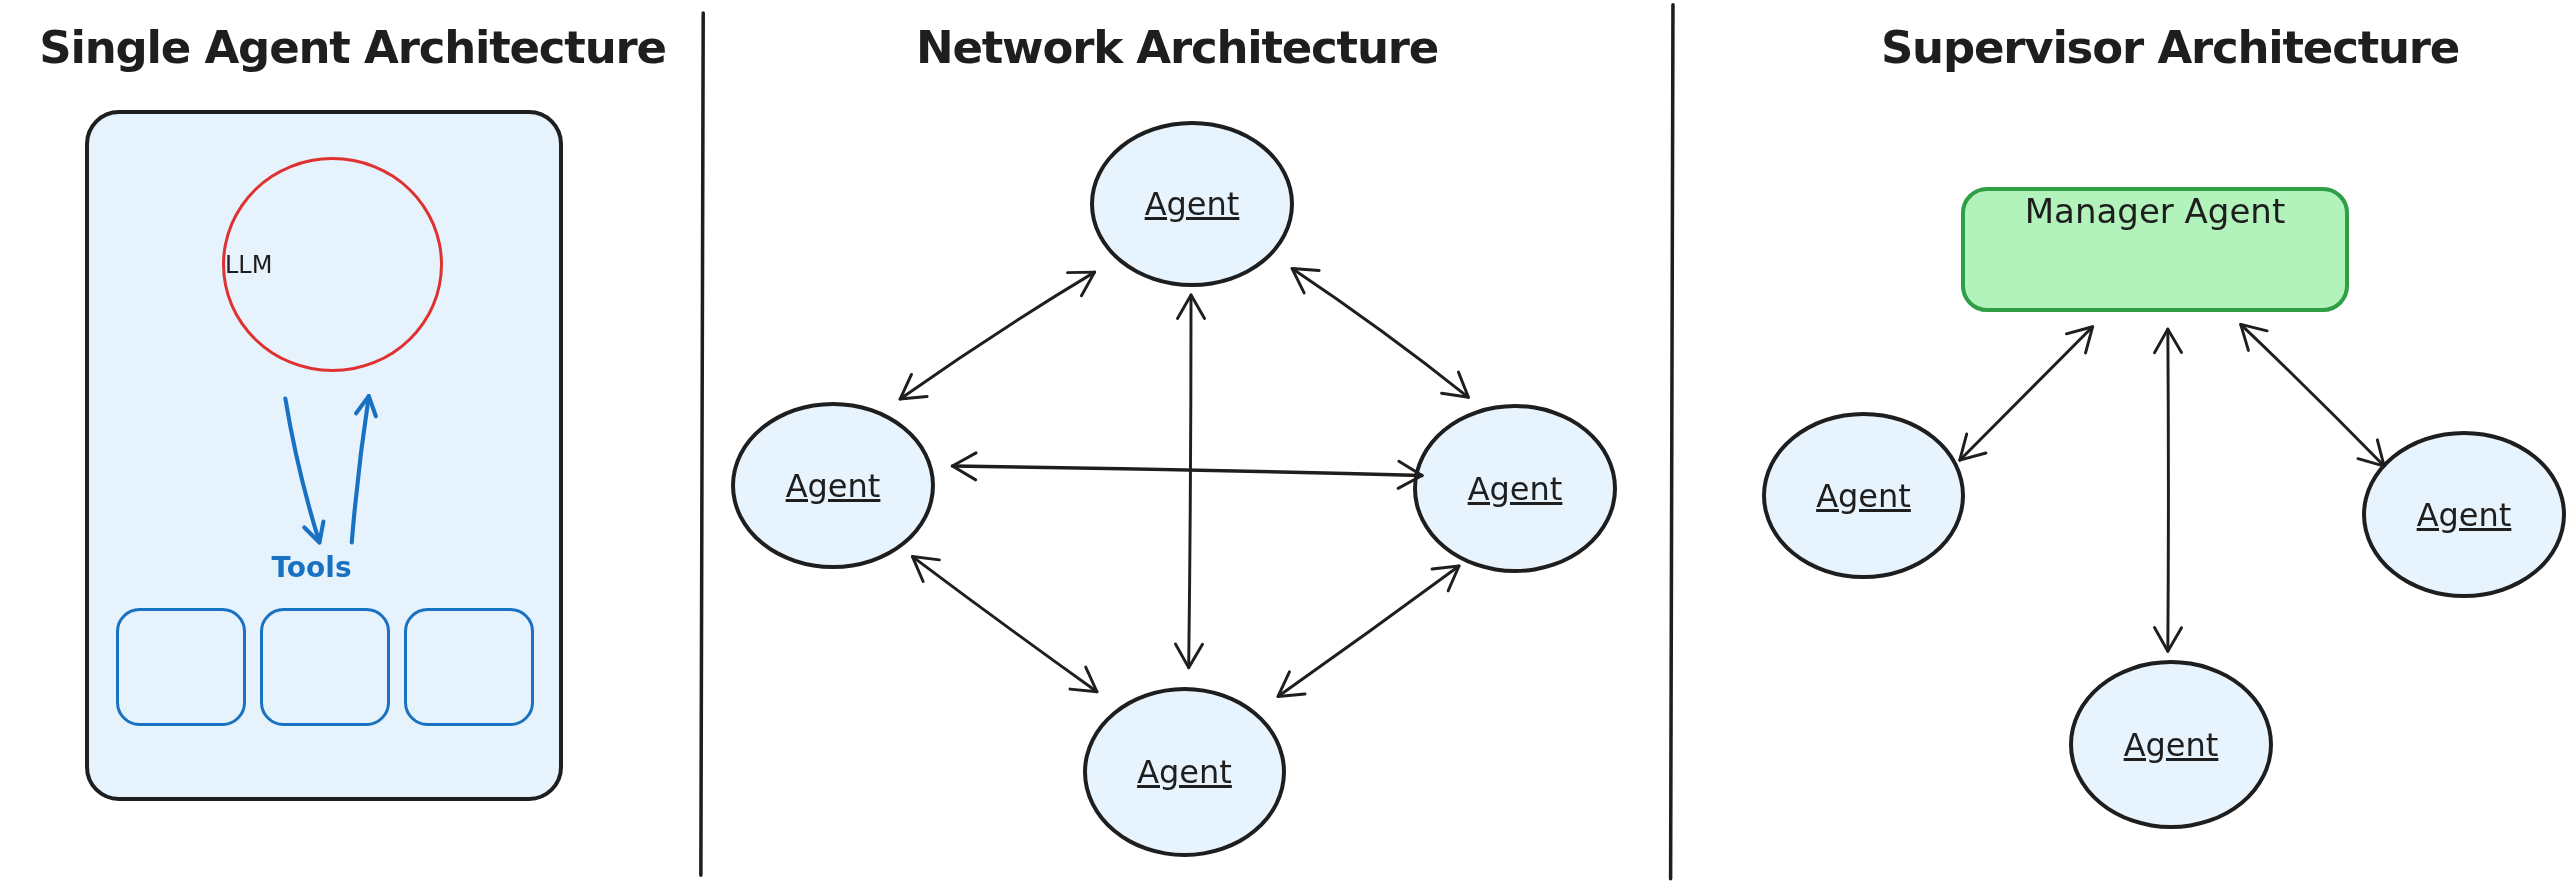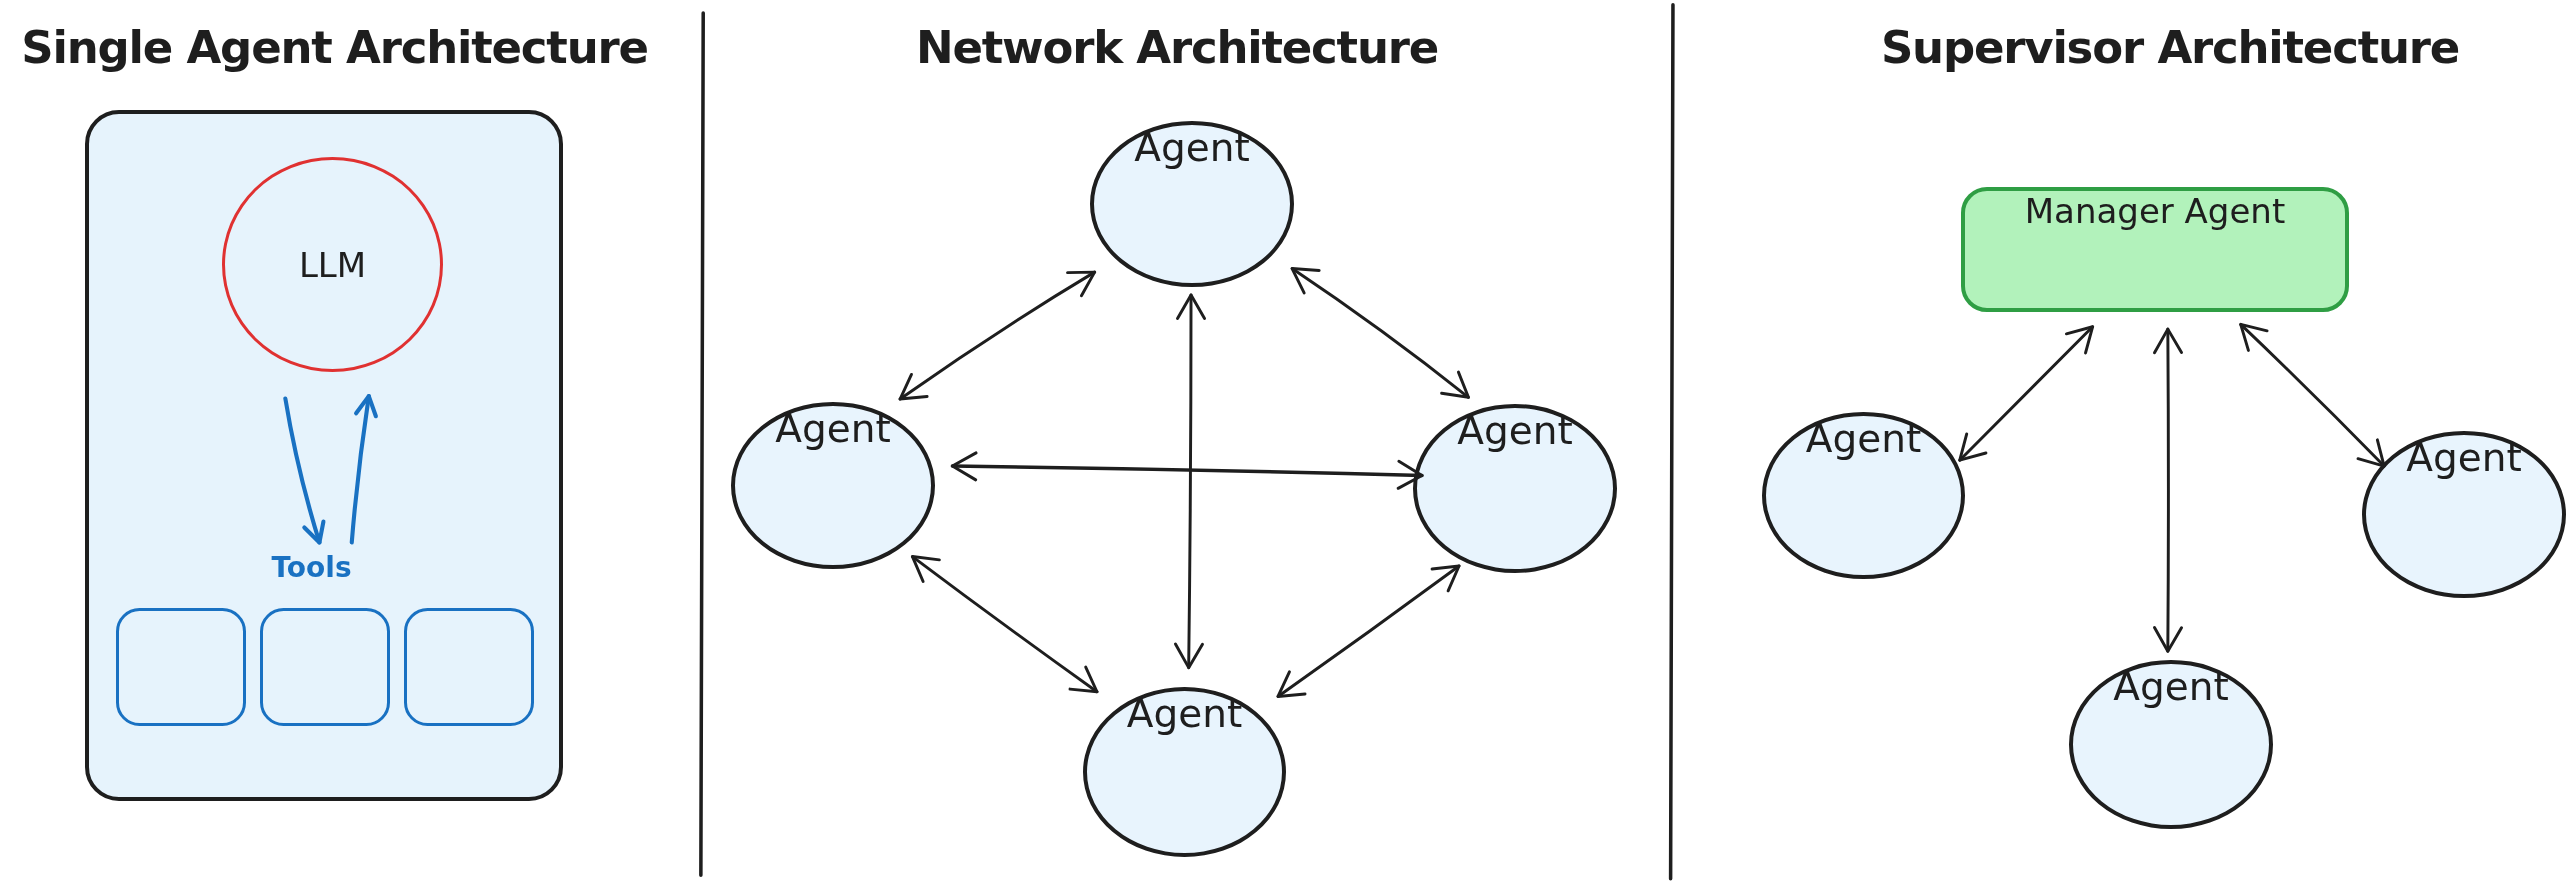--- a/index.html
+++ b/index.html
@@ -17,57 +17,57 @@
     letter-spacing:-1.2px; text-align:center; white-space:nowrap; color:var(--ink);
   }
   .single-container{
     position:absolute; left:85px; top:110px; width:478px; height:691px;
     background:var(--panel-fill); border:4.1px solid var(--ink); border-radius:34px;
     box-sizing:border-box;
   }
   .llm-circle{
     position:absolute; left:222px; top:157px; width:221px; height:215px;
     border:3.5px solid var(--red); border-radius:50%; box-sizing:border-box;
-    display:flex; align-items:center; justify-content:center;
-    font-size:34px; color:var(--ink);
+    display:flex; align-items:center; 
+    font-size:24px; color:var(--ink);
   }
   .tools-label{
     position:absolute; left:194px; top:551px; width:235px; text-align:center;
     font-size:28px; font-weight:600; color:var(--blue);
   }
   .tool-row{
     position:absolute; left:116px; top:608px; display:flex; gap:14px;
   }
   .tool-box{
     width:130px; height:118px; border:3.5px solid var(--blue); border-radius:23.5px;
     box-sizing:border-box; background:transparent;
   }
   .agent{
     position:absolute; border:4.1px solid var(--ink); border-radius:50%;
     background:var(--node-fill); box-sizing:border-box;
-    display:flex; align-items:flex-start; justify-content:center;
-    font-size:39px; color:var(--ink);
+    display:flex; align-items:center; justify-content:center;
+    font-size:32px; color:var(--ink);text-decoration:underline;
   }
   .manager-box{
     position:absolute; left:1961px; top:187px; width:388px; height:125px;
     background:var(--green-fill); border:4.7px solid var(--green-border);
     border-radius:26px; box-sizing:border-box;
     display:flex; align-items:flex-start; justify-content:center;
     font-size:34px; color:var(--ink);
   }
   svg.overlay{position:absolute; left:0; top:0; width:2576px; height:881px; pointer-events:none;}
   svg .stroke-ink{stroke:var(--ink); fill:none; stroke-linecap:round; stroke-linejoin:round;}
   svg .stroke-blue{stroke:var(--blue); fill:none; stroke-linecap:round; stroke-linejoin:round;}
 </style>
 </head>
 <body>
 
 <div class="canvas">
 
-  <div class="title" style="left:14px; width:641px;">Single Agent Architecture</div>
+  <div class="title" style="left:0; width:641px;padding-left:32px;">Single Agent Architecture</div>
 
   <div class="single-container"></div>
 
   <div class="llm-circle">
     <span>LLM</span>
   </div>
 
   <div class="tools-label">Tools</div>
 
   <div class="tool-row">

